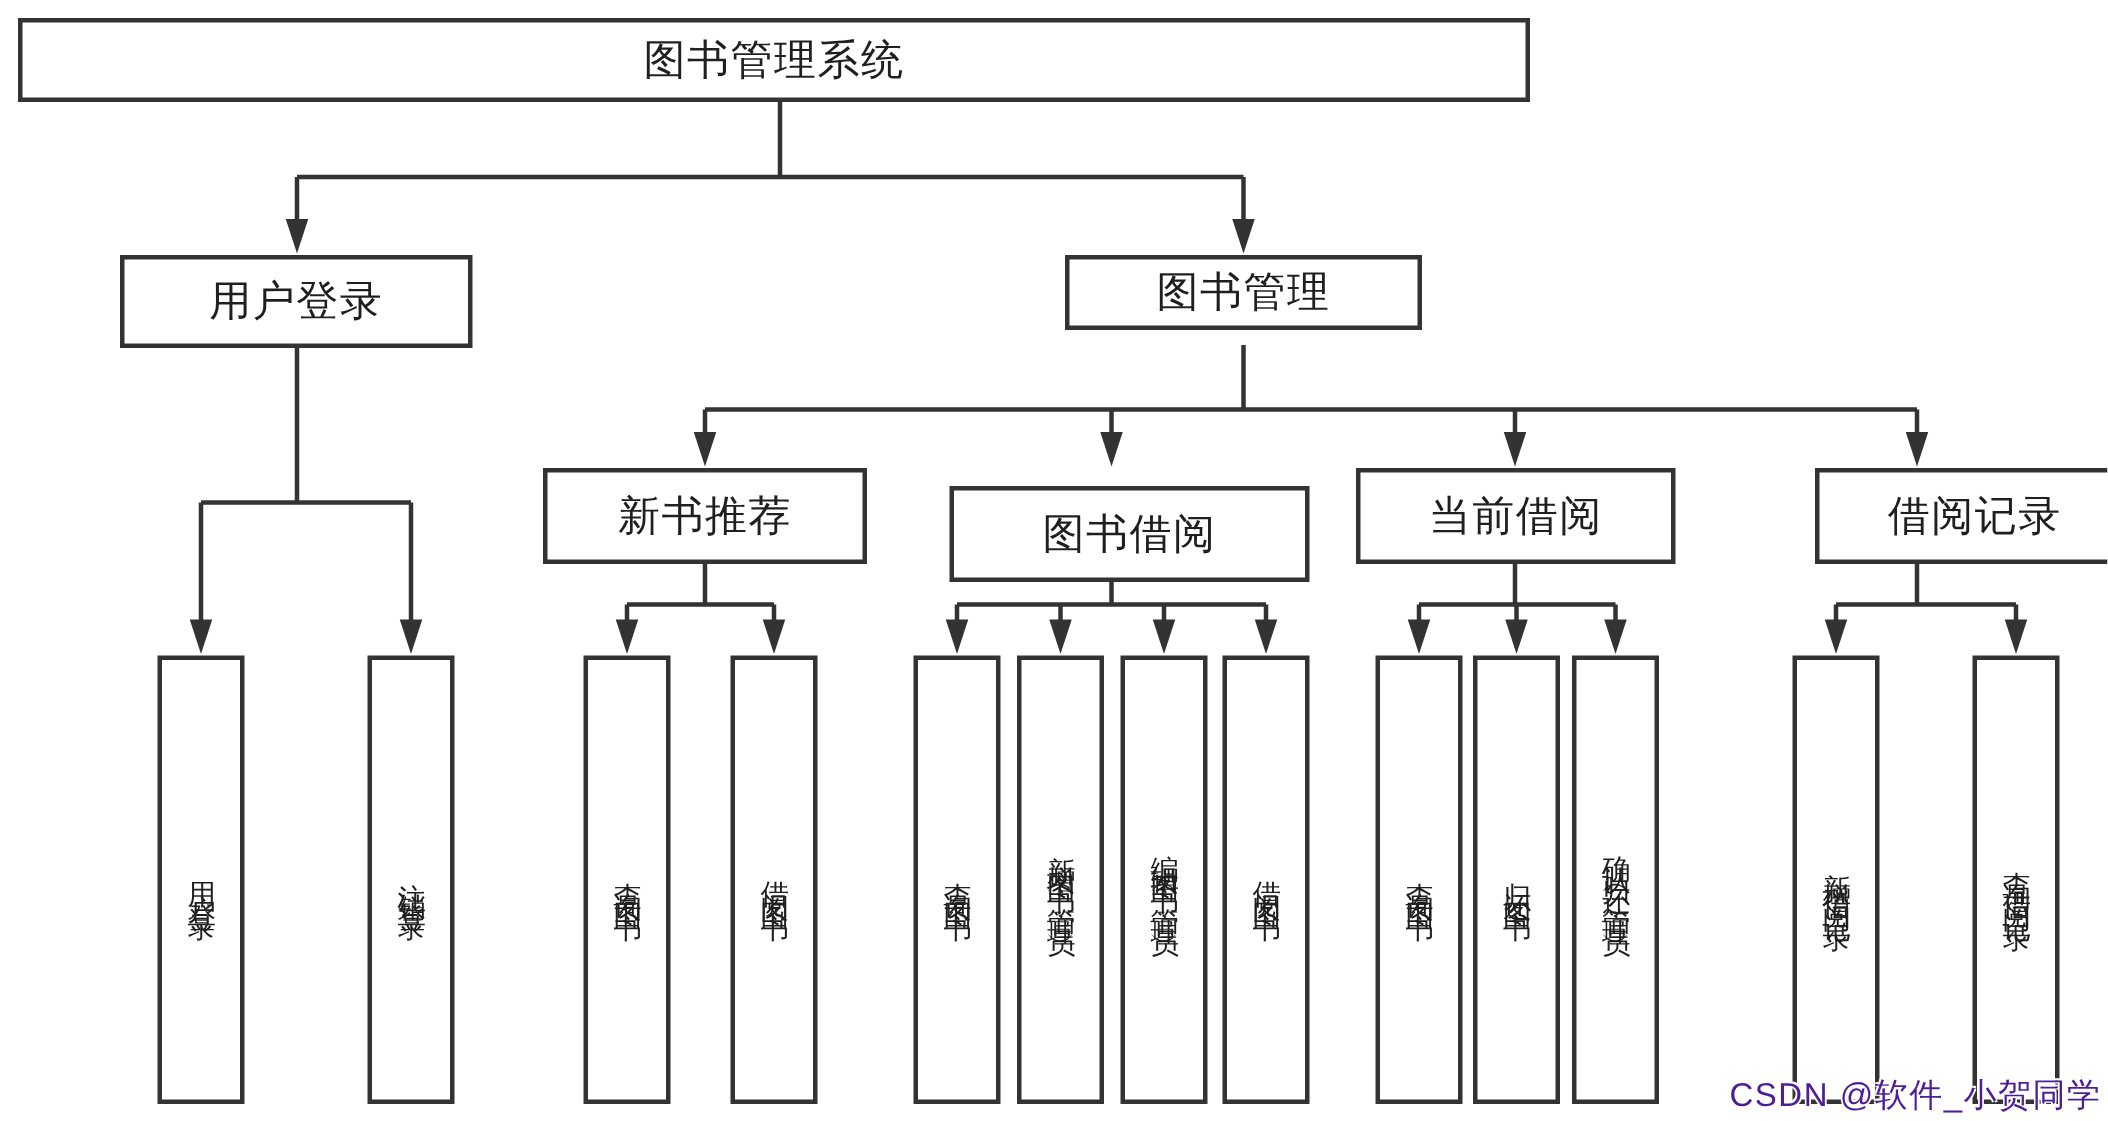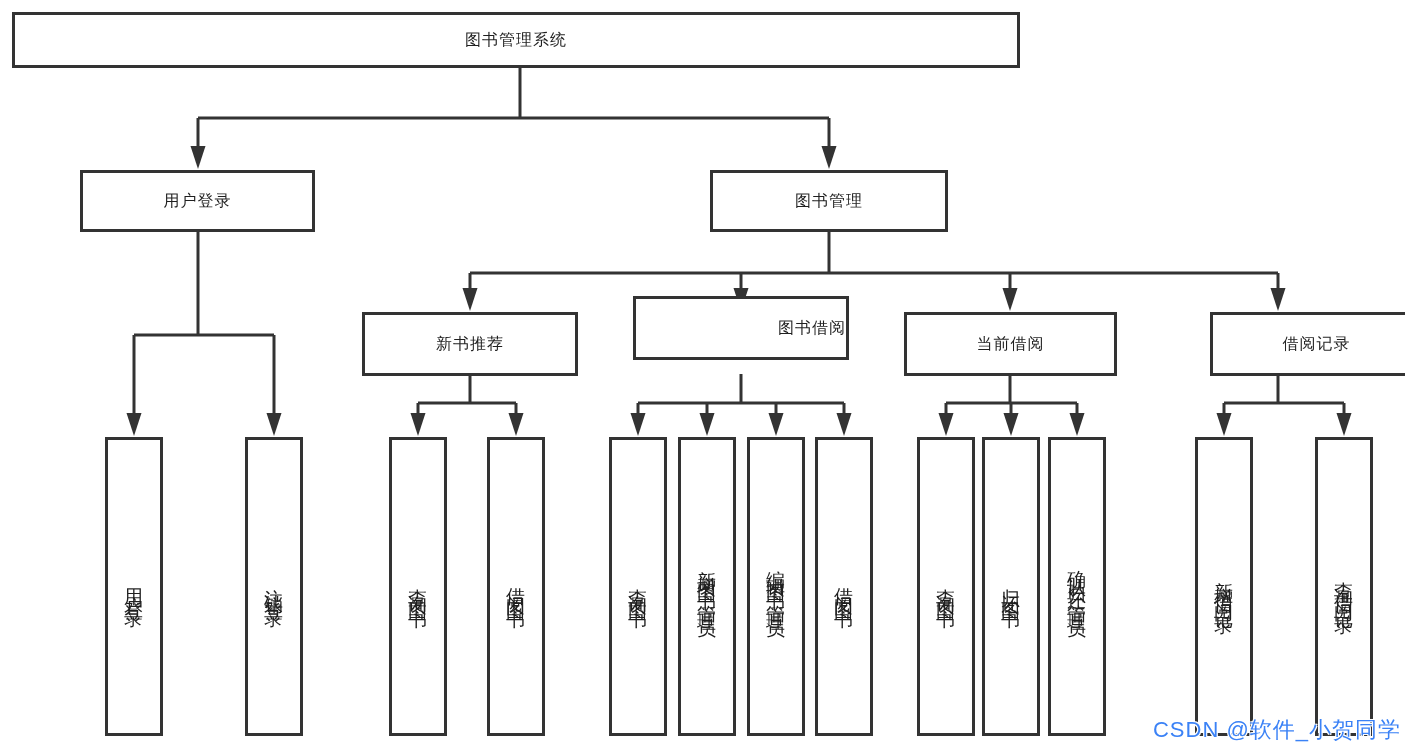--- a/index.html
+++ b/index.html
@@ -24,39 +24,39 @@
   .node {
     position: absolute;
     border: 3px solid #333333;
     background: #ffffff;
     display: flex;
     align-items: center;
     justify-content: center;
     color: #1f1f1f;
   }
 
-  .node.h { font-size: 16px; letter-spacing: 1px; }
+  .node.h { font-size: 28px; letter-spacing: 1px; }
 
   .node.leaf { }
   .node.leaf .vtext {
     writing-mode: vertical-rl;
     text-orientation: mixed;
     font-size: 19px;
     letter-spacing: 7px;
     line-height: 1;
     color: #1f1f1f;
     white-space: nowrap;
   }
 
   .watermark {
     position: absolute;
     right: 4px;
     bottom: 2px;
     font-size: 22px;
-    color: #3b82f6;
+    color: #4c1d95;
     letter-spacing: 1px;
     text-shadow:
       -1px -1px 0 #ffffff, 1px -1px 0 #ffffff,
       -1px  1px 0 #ffffff, 1px  1px 0 #ffffff;
     z-index: 10;
   }
 </style>
 </head>
 <body>
 
@@ -131,28 +131,28 @@
     </g>
   </svg>
 
   <div class="node h" style="left:12px; top:12px; width:1008px; height:56px;">
     <span>图书管理系统</span>
   </div>
 
   <div class="node h" style="left:80px; top:170px; width:235px; height:62px;">
     <span>用户登录</span>
   </div>
-  <div class="node h" style="left:710px; top:170px; width:238px; height:62px;">
+  <div class="node h" style="left:710px; top:170px; width:238px; height:50px;">
     <span>图书管理</span>
   </div>
 
   <div class="node h" style="left:362px; top:312px; width:216px; height:64px;">
     <span>新书推荐</span>
   </div>
-  <div class="node h" style="left:633px; top:296px; width:216px; height:64px;justify-content:flex-end;">
+  <div class="node h" style="left:633px; top:324px; width:240px; height:64px;">
     <span>图书借阅</span>
   </div>
   <div class="node h" style="left:904px; top:312px; width:213px; height:64px;text-align:center;">
     <span>当前借阅</span>
   </div>
   <div class="node h" style="left:1172px; top:312px; width:213px; height:64px;margin-left:38px;">
     <span>借阅记录</span>
   </div>
 
   <div class="node leaf" style="left:105px; top:437px; width:58px; height:299px;">

